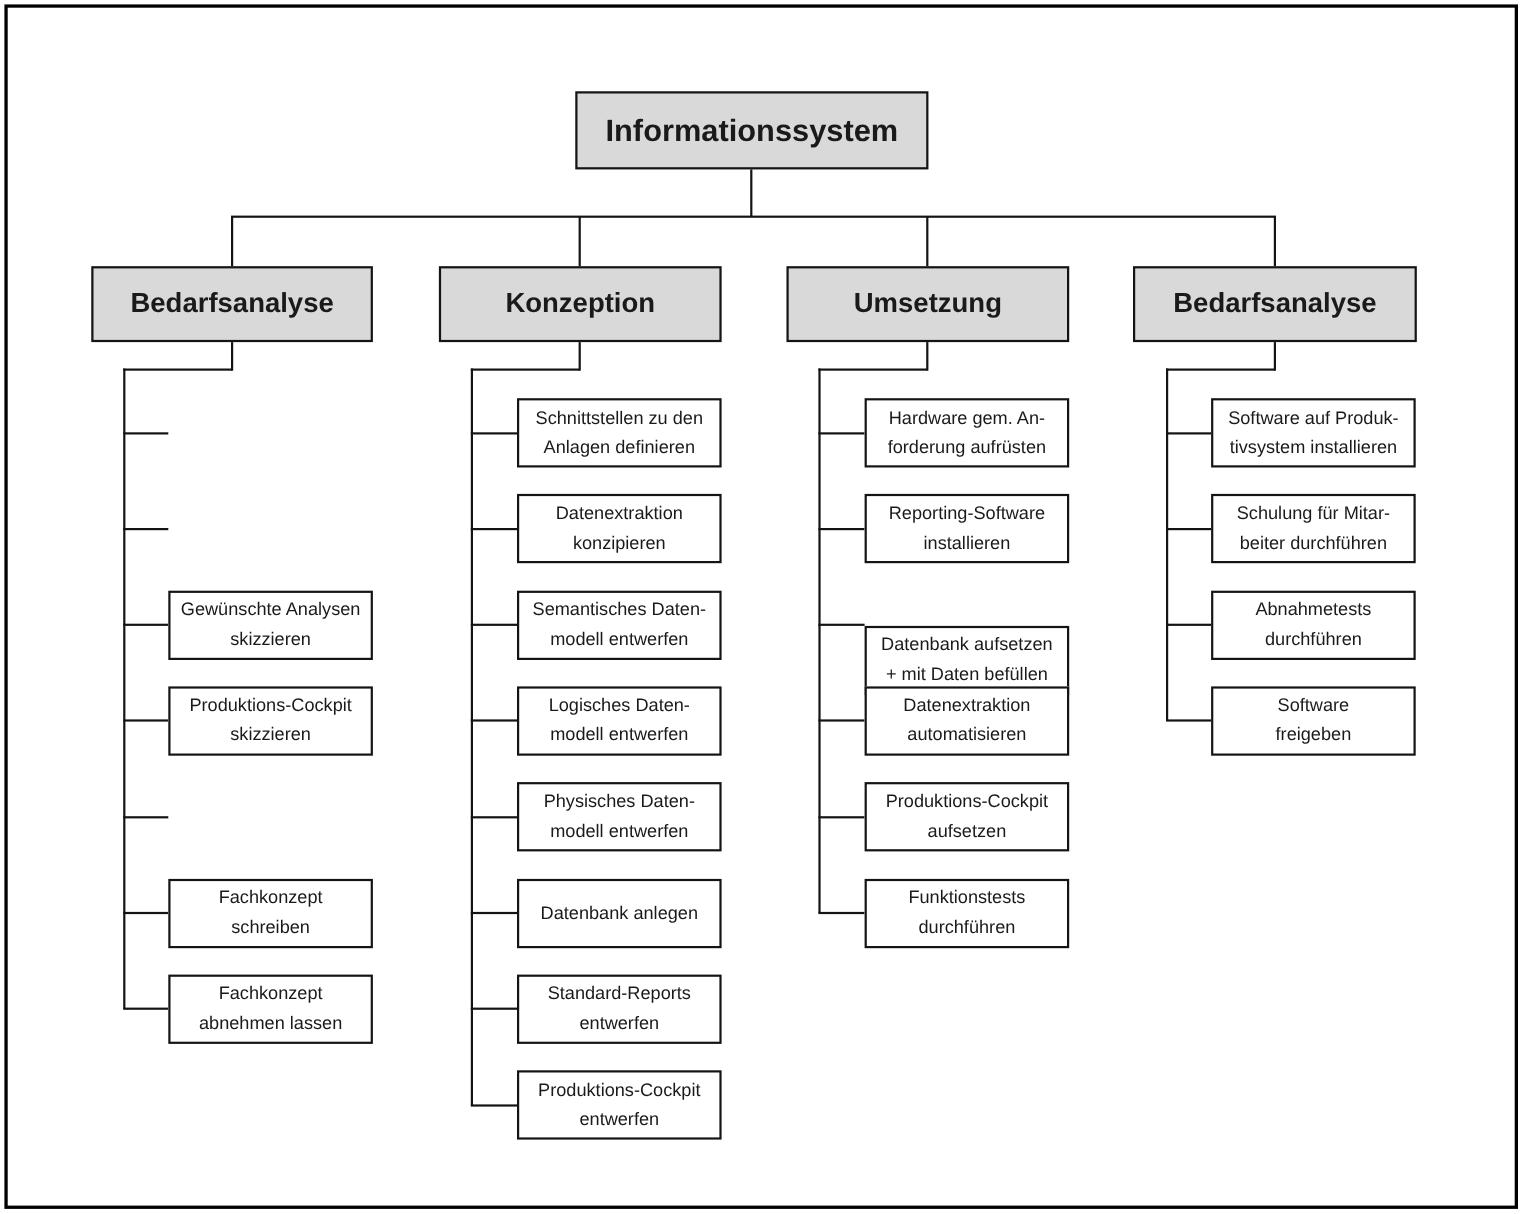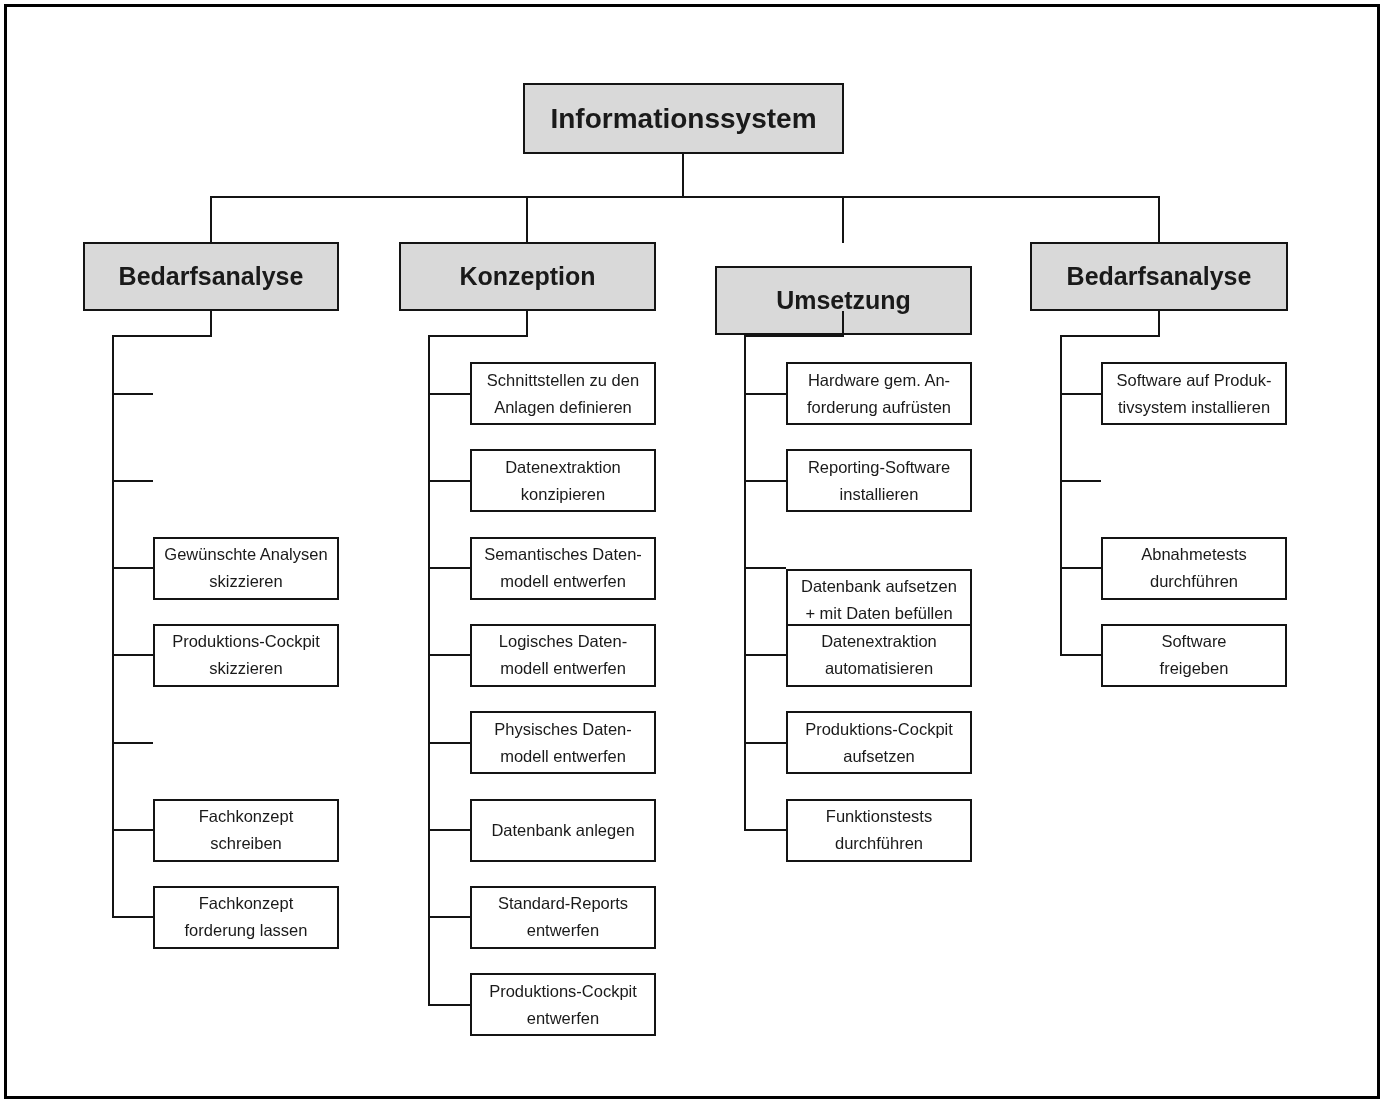--- a/index.html
+++ b/index.html
@@ -70,21 +70,21 @@
   <div class="line" style="left:526px; top:197px; width:2px; height:46px;"></div>
   <div class="line" style="left:842px; top:197px; width:2px; height:46px;"></div>
   <div class="line" style="left:1158px; top:197px; width:2px; height:46px;"></div>
 
   <div class="node phase" style="left:83px; width:256px;">
     <span>Bedarfsanalyse</span>
   </div>
   <div class="node phase" style="left:399px; width:257px;">
     <span>Konzeption</span>
   </div>
-  <div class="node phase" style="left:715px; width:257px;margin-top:24px;">
+  <div class="node phase" style="left:715px; width:257px;">
     <span>Umsetzung</span>
   </div>
   <div class="node phase" style="left:1030px; width:258px;">
     <span>Bedarfsanalyse</span>
   </div>
 <div class="line" style="left: 210px; top: 311px; width: 2px; height: 26px;"></div>
     <div class="line" style="left: 112px; top: 335px; width: 99px; height: 2px;"></div>
     <div class="line" style="left: 112px; top: 335px; width: 2px; height: 582.3px;"></div>
     <div class="line" style="left: 112px; top: 392.5px; width: 41px; height: 2px;"></div>
     <div class="line" style="left: 112px; top: 479.8px; width: 41px; height: 2px;"></div>
@@ -100,21 +100,21 @@
     </div>
     <div class="line" style="left: 112px; top: 741.7px; width: 41px; height: 2px;"></div>
     <div class="line" style="left: 112px; top: 829px; width: 41px; height: 2px;"></div>
     <div class="node task" style="left: 153px; top: 798.5px; width: 186px; height: 63px;">
       <div>Fachkonzept</div>
       <div>schreiben</div>
     </div>
     <div class="line" style="left: 112px; top: 916.3px; width: 41px; height: 2px;"></div>
     <div class="node task" style="left: 153px; top: 885.8px; width: 186px; height: 63px;">
       <div>Fachkonzept</div>
-      <div>forderung lassen</div>
+      <div>abnehmen lassen</div>
     </div>
     <div class="line" style="left: 526px; top: 311px; width: 2px; height: 26px;"></div>
     <div class="line" style="left: 428px; top: 335px; width: 99px; height: 2px;"></div>
     <div class="line" style="left: 428px; top: 335px; width: 2px; height: 669.6px;"></div>
     <div class="line" style="left: 428px; top: 392.5px; width: 42px; height: 2px;"></div>
     <div class="node task" style="left: 470px; top: 362px; width: 186px; height: 63px;">
       <div>Schnittstellen zu den</div>
       <div>Anlagen definieren</div>
     </div>
     <div class="line" style="left: 428px; top: 479.8px; width: 42px; height: 2px;"></div>
@@ -186,20 +186,24 @@
     </div>
     <div class="line" style="left: 1158px; top: 311px; width: 2px; height: 26px;"></div>
     <div class="line" style="left: 1060px; top: 335px; width: 99px; height: 2px;"></div>
     <div class="line" style="left: 1060px; top: 335px; width: 2px; height: 320.4px;"></div>
     <div class="line" style="left: 1060px; top: 392.5px; width: 41px; height: 2px;"></div>
     <div class="node task" style="left: 1101px; top: 362px; width: 186px; height: 63px;">
       <div>Software auf Produk-</div>
       <div>tivsystem installieren</div>
     </div>
     <div class="line" style="left: 1060px; top: 479.8px; width: 41px; height: 2px;"></div>
+    <div class="node task" style="left: 1101px; top: 449.3px; width: 186px; height: 63px;">
+      <div>Schulung für Mitar-</div>
+      <div>beiter durchführen</div>
+    </div>
     <div class="line" style="left: 1060px; top: 567.1px; width: 41px; height: 2px;"></div>
     <div class="node task" style="left: 1101px; top: 536.6px; width: 186px; height: 63px;">
       <div>Abnahmetests</div>
       <div>durchführen</div>
     </div>
     <div class="line" style="left: 1060px; top: 654.4px; width: 41px; height: 2px;"></div>
     <div class="node task" style="left: 1101px; top: 623.9px; width: 186px; height: 63px;">
       <div>Software</div>
       <div>freigeben</div>
     </div>

